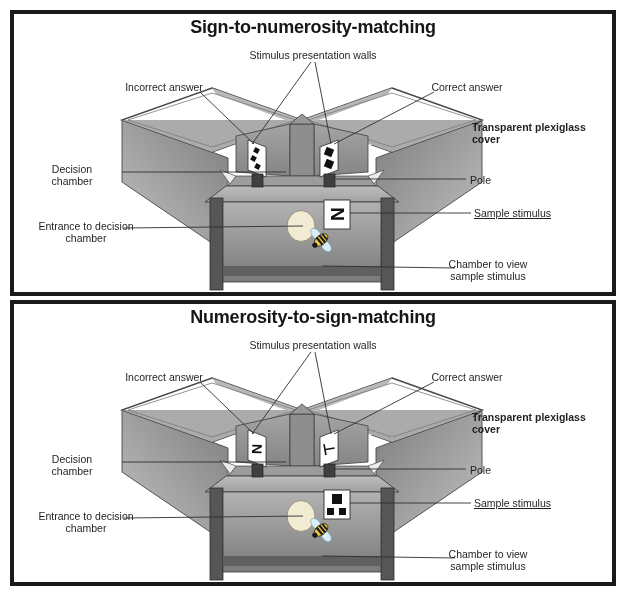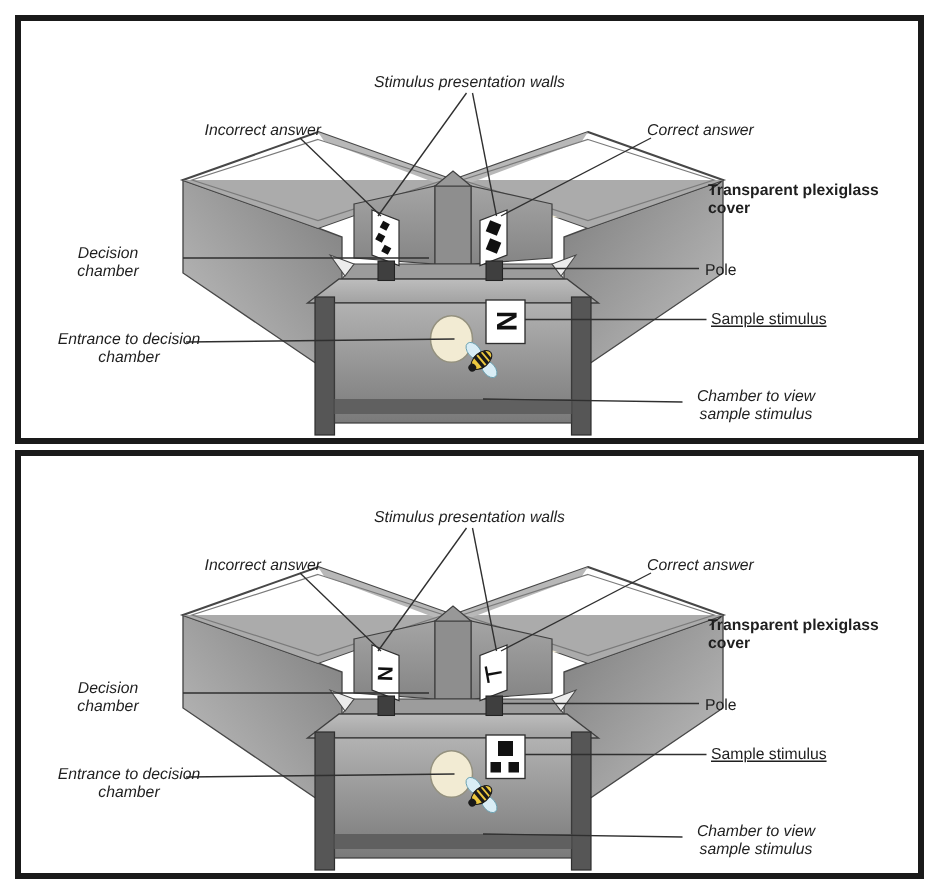--- a/index.html
+++ b/index.html
@@ -6,30 +6,30 @@
   .stage{position:relative;width:626px;height:591px;background:#ffffff;
          font-family:"Liberation Sans",sans-serif;color:#1f1f1f;overflow:hidden;}
   .panel{position:absolute;left:10px;width:598px;height:278px;
          border:4px solid #1a1a1a;background:#ffffff;}
   .panel-1{top:10px;}
   .panel-2{top:300px;}
   .panel svg{position:absolute;left:0;top:0;}
   .ptitle{position:absolute;left:0;right:0;top:3px;text-align:center;
           font-size:18px;font-weight:bold;letter-spacing:-0.2px;color:#161616;}
   .lbl{position:absolute;font-size:10.5px;line-height:1.18;color:#1f1f1f;}
-  .c{text-align:center;font-style:italic;}
+  .c{text-align:center;}
   .lbl-stimwalls{left:199px;top:35px;width:200px;}
-  .lbl-incorrect{left:100px;top:67px;width:100px;text-align:right;}
+  .lbl-incorrect{left:100px;top:67px;width:100px;}
   .lbl-correct{left:403px;top:67px;width:100px;}
   .lbl-plexi{left:458px;top:107px;width:140px;font-weight:bold;}
   .lbl-decision{left:24px;top:149px;width:68px;}
   .lbl-pole{left:456px;top:160px;width:60px;}
   .lbl-sample{left:460px;top:193px;width:100px;text-decoration:underline;}
   .lbl-entrance{left:24px;top:206px;width:96px;}
-  .lbl-view{left:444px;top:244px;width:92px;text-align:center;}
+  .lbl-view{left:428px;top:244px;width:92px;text-align:center;}
 </style>
 </head>
 <body>
 
 <div class="stage">
 
   <section class="panel panel-1">
     <svg width="598" height="278" viewBox="0 0 598 278">
       <defs>
         <linearGradient id="gOutL" x1="1" y1="0" x2="0" y2="1">
@@ -124,20 +124,21 @@
         <line x1="420" y1="78" x2="320" y2="130"></line>
         <line x1="459" y1="113" x2="467" y2="107"></line>
         <line x1="108" y1="158" x2="272" y2="158"></line>
         <line x1="452" y1="165" x2="321" y2="165"></line>
         <line x1="457" y1="199" x2="336" y2="199"></line>
         <line x1="110" y1="214" x2="289" y2="212"></line>
         <line x1="441" y1="254" x2="308" y2="252"></line>
       </g>
     </svg>
 
+    <div class="ptitle">Sign-to-numerosity-matching</div>
     <div class="lbl lbl-stimwalls c">Stimulus presentation walls</div>
     <div class="lbl lbl-incorrect c">Incorrect answer</div>
     <div class="lbl lbl-correct c">Correct answer</div>
     <div class="lbl lbl-plexi">Transparent plexiglass cover</div>
     <div class="lbl lbl-decision c">Decision chamber</div>
     <div class="lbl lbl-pole">Pole</div>
     <div class="lbl lbl-sample">Sample stimulus</div>
     <div class="lbl lbl-entrance c">Entrance to decision chamber</div>
     <div class="lbl lbl-view c">Chamber to view sample stimulus</div>
   </section>
@@ -214,20 +215,21 @@
         <line x1="420" y1="78" x2="320" y2="130"></line>
         <line x1="459" y1="113" x2="467" y2="107"></line>
         <line x1="108" y1="158" x2="272" y2="158"></line>
         <line x1="452" y1="165" x2="321" y2="165"></line>
         <line x1="457" y1="199" x2="336" y2="199"></line>
         <line x1="110" y1="214" x2="289" y2="212"></line>
         <line x1="441" y1="254" x2="308" y2="252"></line>
       </g>
     </svg>
 
+    <div class="ptitle">Numerosity-to-sign-matching</div>
     <div class="lbl lbl-stimwalls c">Stimulus presentation walls</div>
     <div class="lbl lbl-incorrect c">Incorrect answer</div>
     <div class="lbl lbl-correct c">Correct answer</div>
     <div class="lbl lbl-plexi">Transparent plexiglass cover</div>
     <div class="lbl lbl-decision c">Decision chamber</div>
     <div class="lbl lbl-pole">Pole</div>
     <div class="lbl lbl-sample">Sample stimulus</div>
     <div class="lbl lbl-entrance c">Entrance to decision chamber</div>
     <div class="lbl lbl-view c">Chamber to view sample stimulus</div>
   </section>

